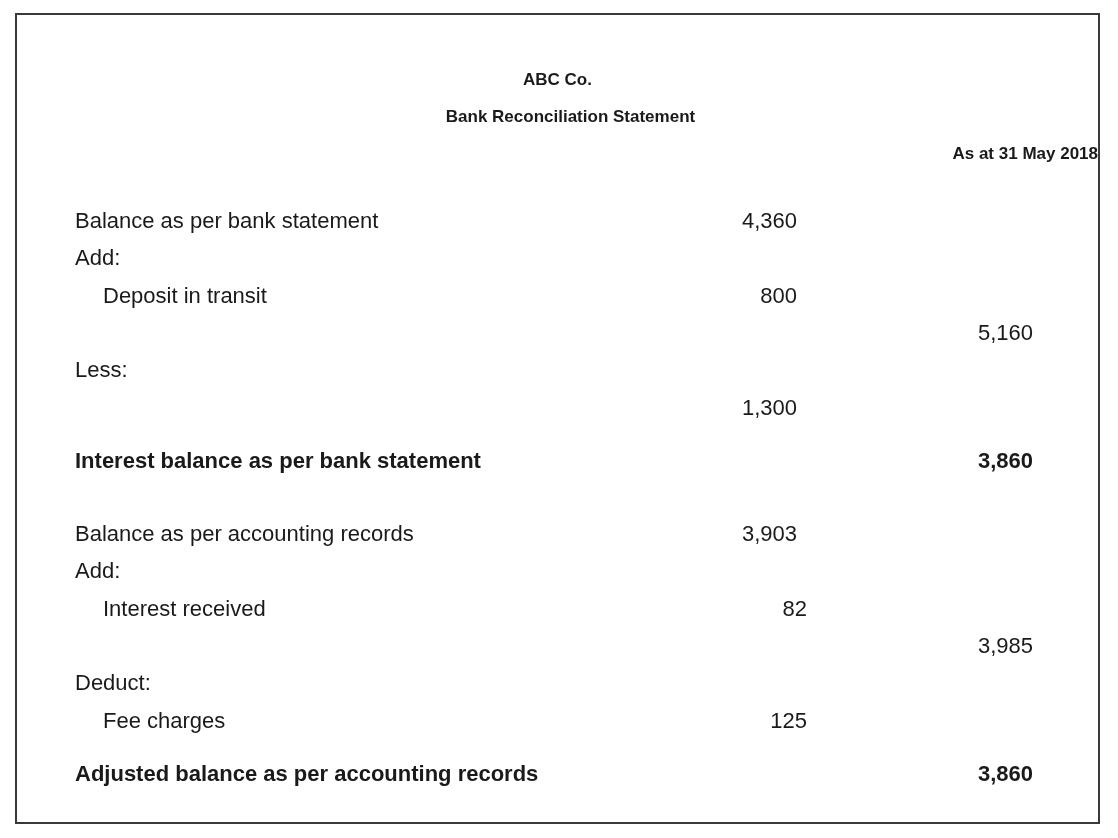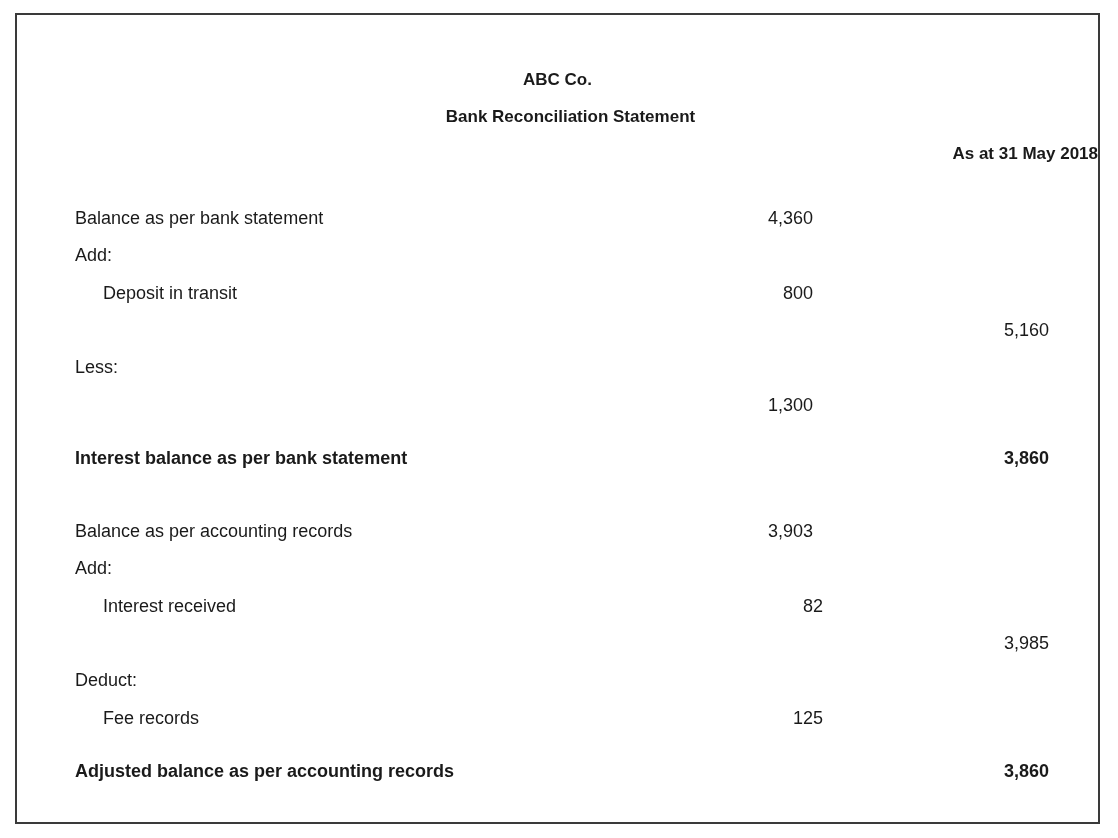--- a/index.html
+++ b/index.html
@@ -33,23 +33,23 @@
       font-weight: bold;
       font-size: 17px;
     }
     .h1 { top: 55px; }
     .h2 { top: 92px; padding-left: 26px; }
     .h3 { top: 129px; text-align: right; }
 
     .row {
       position: absolute;
       left: 0;
-      right: 0;
+      right: 16px;
       height: 30px;
-      font-size: 18px;
+      font-size: 22px;
     }
     .row .label {
       position: absolute;
       left: 58px;
       top: 0;
       white-space: nowrap;
     }
     .row.indent .label { left: 86px; }
     .row.bold { font-weight: bold; }
     .row .col1 {
@@ -112,21 +112,21 @@
     <span class="label">Interest received</span>
     <span class="col1 inset">82</span>
   </div>
   <div class="row" style="top:618px;">
     <span class="col2">3,985</span>
   </div>
   <div class="row" style="top:655px;padding-left:30px;">
     <span class="label">Deduct:</span>
   </div>
   <div class="row indent" style="top:693px;">
-    <span class="label">Fee records</span>
+    <span class="label">Fee charges</span>
     <span class="col1 inset">125</span>
   </div>
   <div class="row bold" style="top:746px;">
     <span class="label">Adjusted balance as per accounting records</span>
     <span class="col2">3,860</span>
   </div>
 
 </div>
 
 </body></html>

